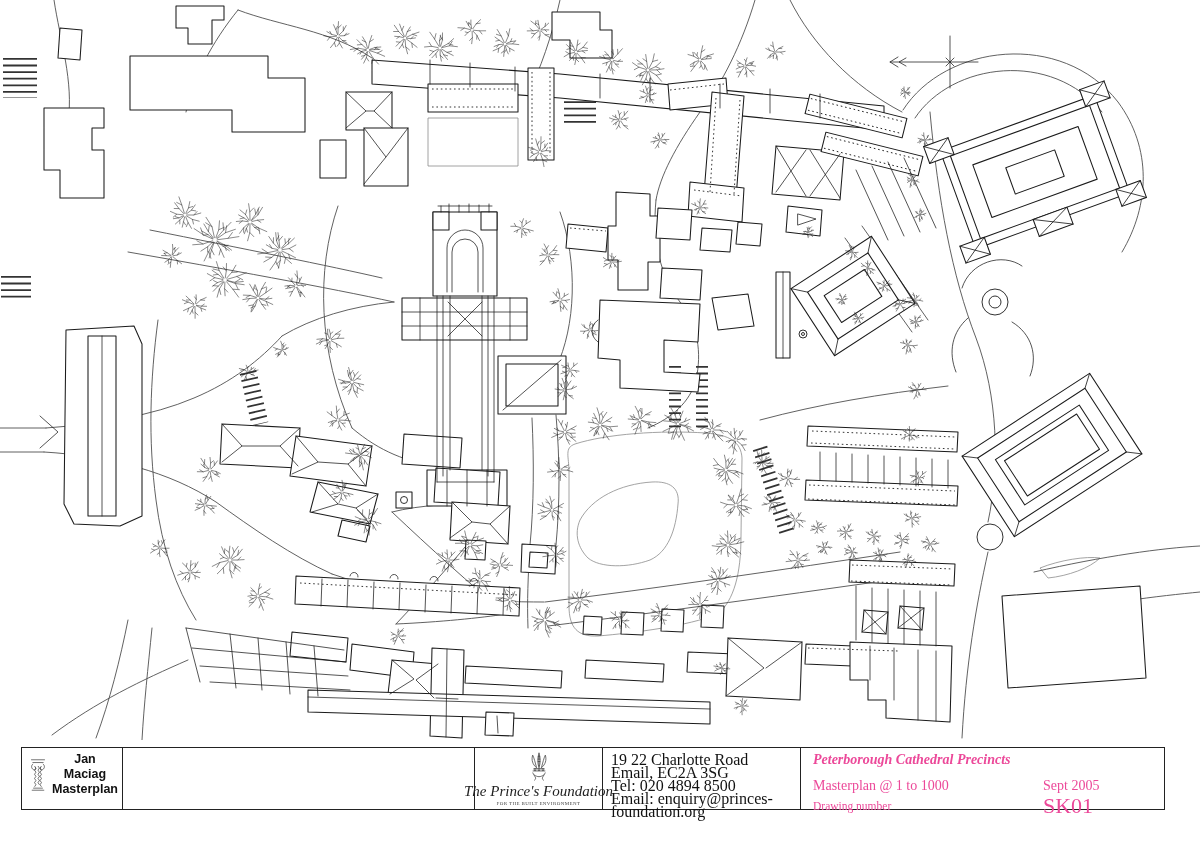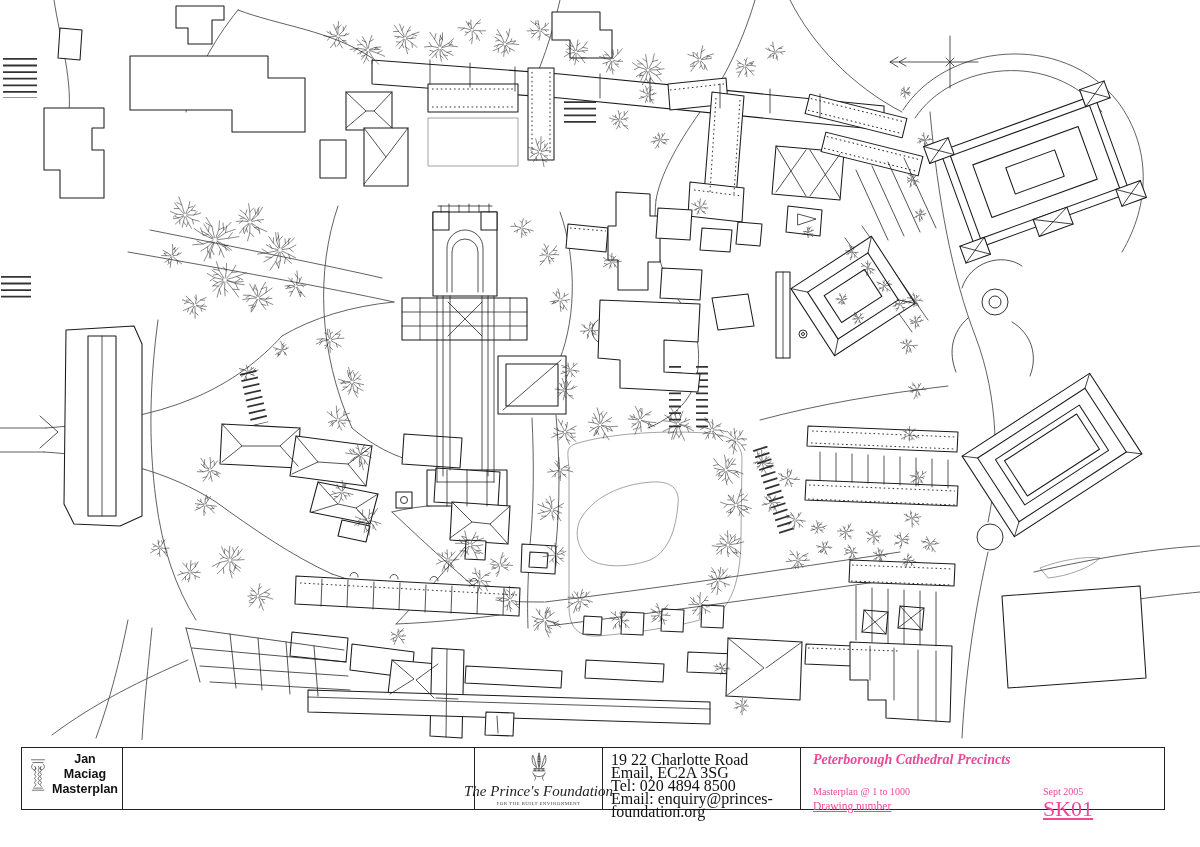--- a/index.html
+++ b/index.html
@@ -22,23 +22,23 @@
   .tb-architect{width:101px;display:flex;align-items:flex-start;gap:5px;padding:4px 4px 4px 7px;}
   .tb-architect .nm{font-family:"Liberation Sans",sans-serif;font-weight:700;font-size:12.5px;
                     line-height:15px;color:#111;text-align:center;flex:1;}
   .tb-empty{width:352px;}
   .tb-found{width:128px;display:flex;flex-direction:column;align-items:center;justify-content:center;padding:2px;}
   .tb-found .fname{font-size:15px;font-style:italic;color:#222;white-space:nowrap;margin-top:1px;}
   .tb-found .ftag{font-size:5px;letter-spacing:.08em;color:#444;margin-top:1px;}
   .tb-addr{width:198px;padding:5px 8px;font-size:16px;line-height:13px;color:#111;}
   .tb-draw{flex:1;padding:4px 12px;position:relative;color:#ec4899;}
   .tb-draw .dtitle{font-weight:700;font-style:italic;font-size:14px;}
-  .tb-draw .row1{display:flex;font-size:10px;margin-top:18px;}
+  .tb-draw .row1{display:flex;font-size:14px;margin-top:10px;}
   .tb-draw .row1 .sc{width:230px;}
-  .tb-draw .row2{display:flex;font-size:11.5px;margin-top:3px;align-items:flex-start;text-decoration:underline;}
+  .tb-draw .row2{display:flex;font-size:11.5px;margin-top:3px;align-items:center;}
   .tb-draw .row2 .lb{width:230px;}
   .tb-draw .num{font-size:22px;line-height:18px;}
 </style>
 </head>
 <body>
 
 <div class="sheet">
 
   <svg id="map-svg" class="map" width="1200" height="740" viewBox="0 0 1200 740">
       <g>

